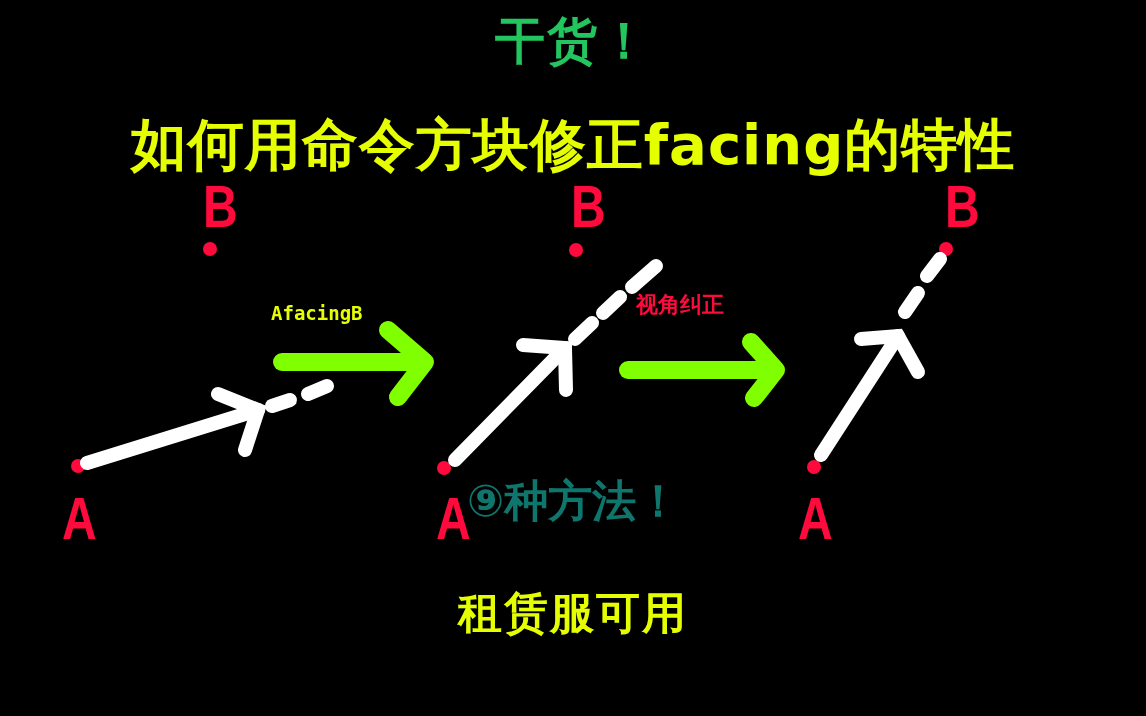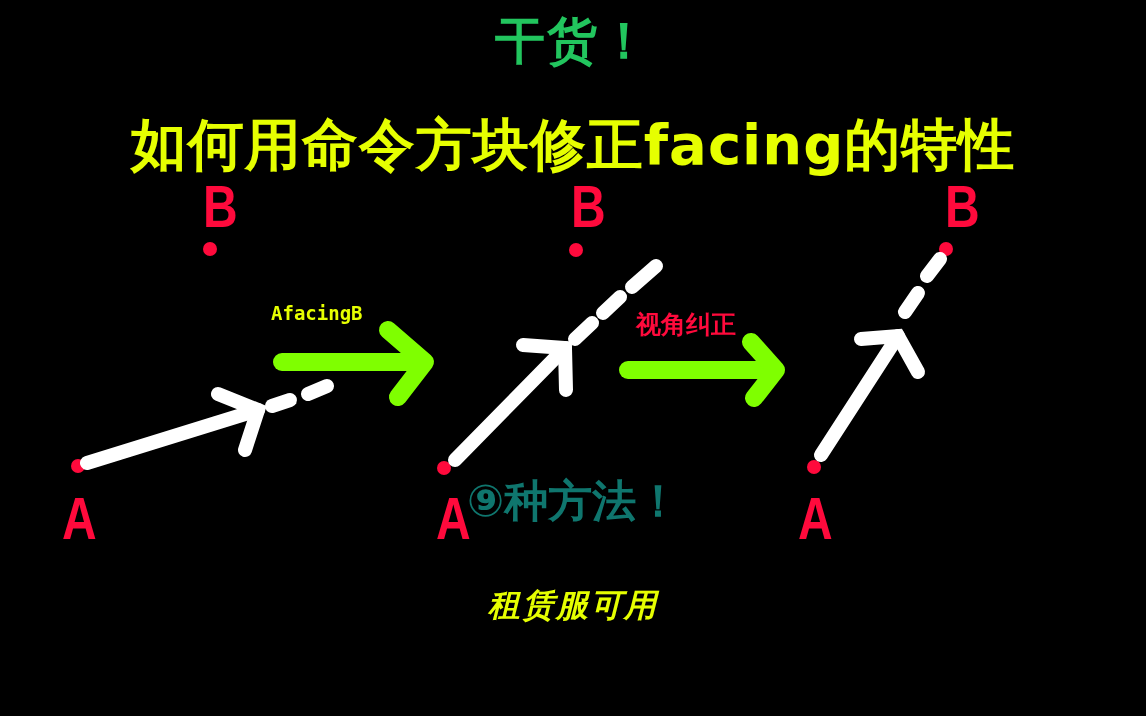--- a/index.html
+++ b/index.html
@@ -2,23 +2,23 @@
 <html><head>
   <meta charset="utf-8">
   <style>
     html, body { margin: 0; padding: 0; background: #000; }
     body { width: 1146px; height: 716px; position: relative; overflow: hidden; font-family: "DejaVu Sans", sans-serif; }
     .abs { position: absolute; }
     .title1 { left: 0; width: 1146px; top: 8px; text-align: center; color: #22c55e; font-size: 50px; font-weight: bold; letter-spacing: 2px; }
     .title2 { left: 0; width: 1146px; top: 108px; text-align: center; color: #e6ff00; font-size: 56px; font-weight: bold; letter-spacing: 1px; }
     .pt-label { color: #ff0a3c; font-weight: bold; font-size: 60px; font-family: "Liberation Sans", sans-serif; transform: scaleX(0.8); transform-origin: left top; }
     .afacing { left: 271px; top: 302px; color: #e6ff00; font-size: 19px; font-weight: bold; font-family: "DejaVu Sans Mono", monospace; }
-    .correct { left: 636px; top: 308px; color: #ff0a3c; font-size: 25px; font-weight: bold; }
+    .correct { left: 636px; top: 290px; color: #ff0a3c; font-size: 22px; font-weight: bold; }
     .methods { left: 467px; top: 472px; color: #0f766e; font-size: 44px; font-weight: bold; }
-    .footer { left: 0; width: 1146px; top: 584px; text-align: center; color: #e6ff00; font-size: 32px; font-weight: bold; letter-spacing: 2px; font-style: italic; }
+    .footer { left: 0; width: 1146px; top: 584px; text-align: center; color: #e6ff00; font-size: 44px; font-weight: bold; letter-spacing: 2px; }
     svg.diagram { position: absolute; left: 0; top: 0; }
   </style>
 </head>
 <body>
 
 <div class="abs title1">干货！</div>
 <div class="abs title2">如何用命令方块修正facing的特性</div>
 
 <svg class="diagram" width="1146" height="716" viewBox="0 0 1146 716">
 

